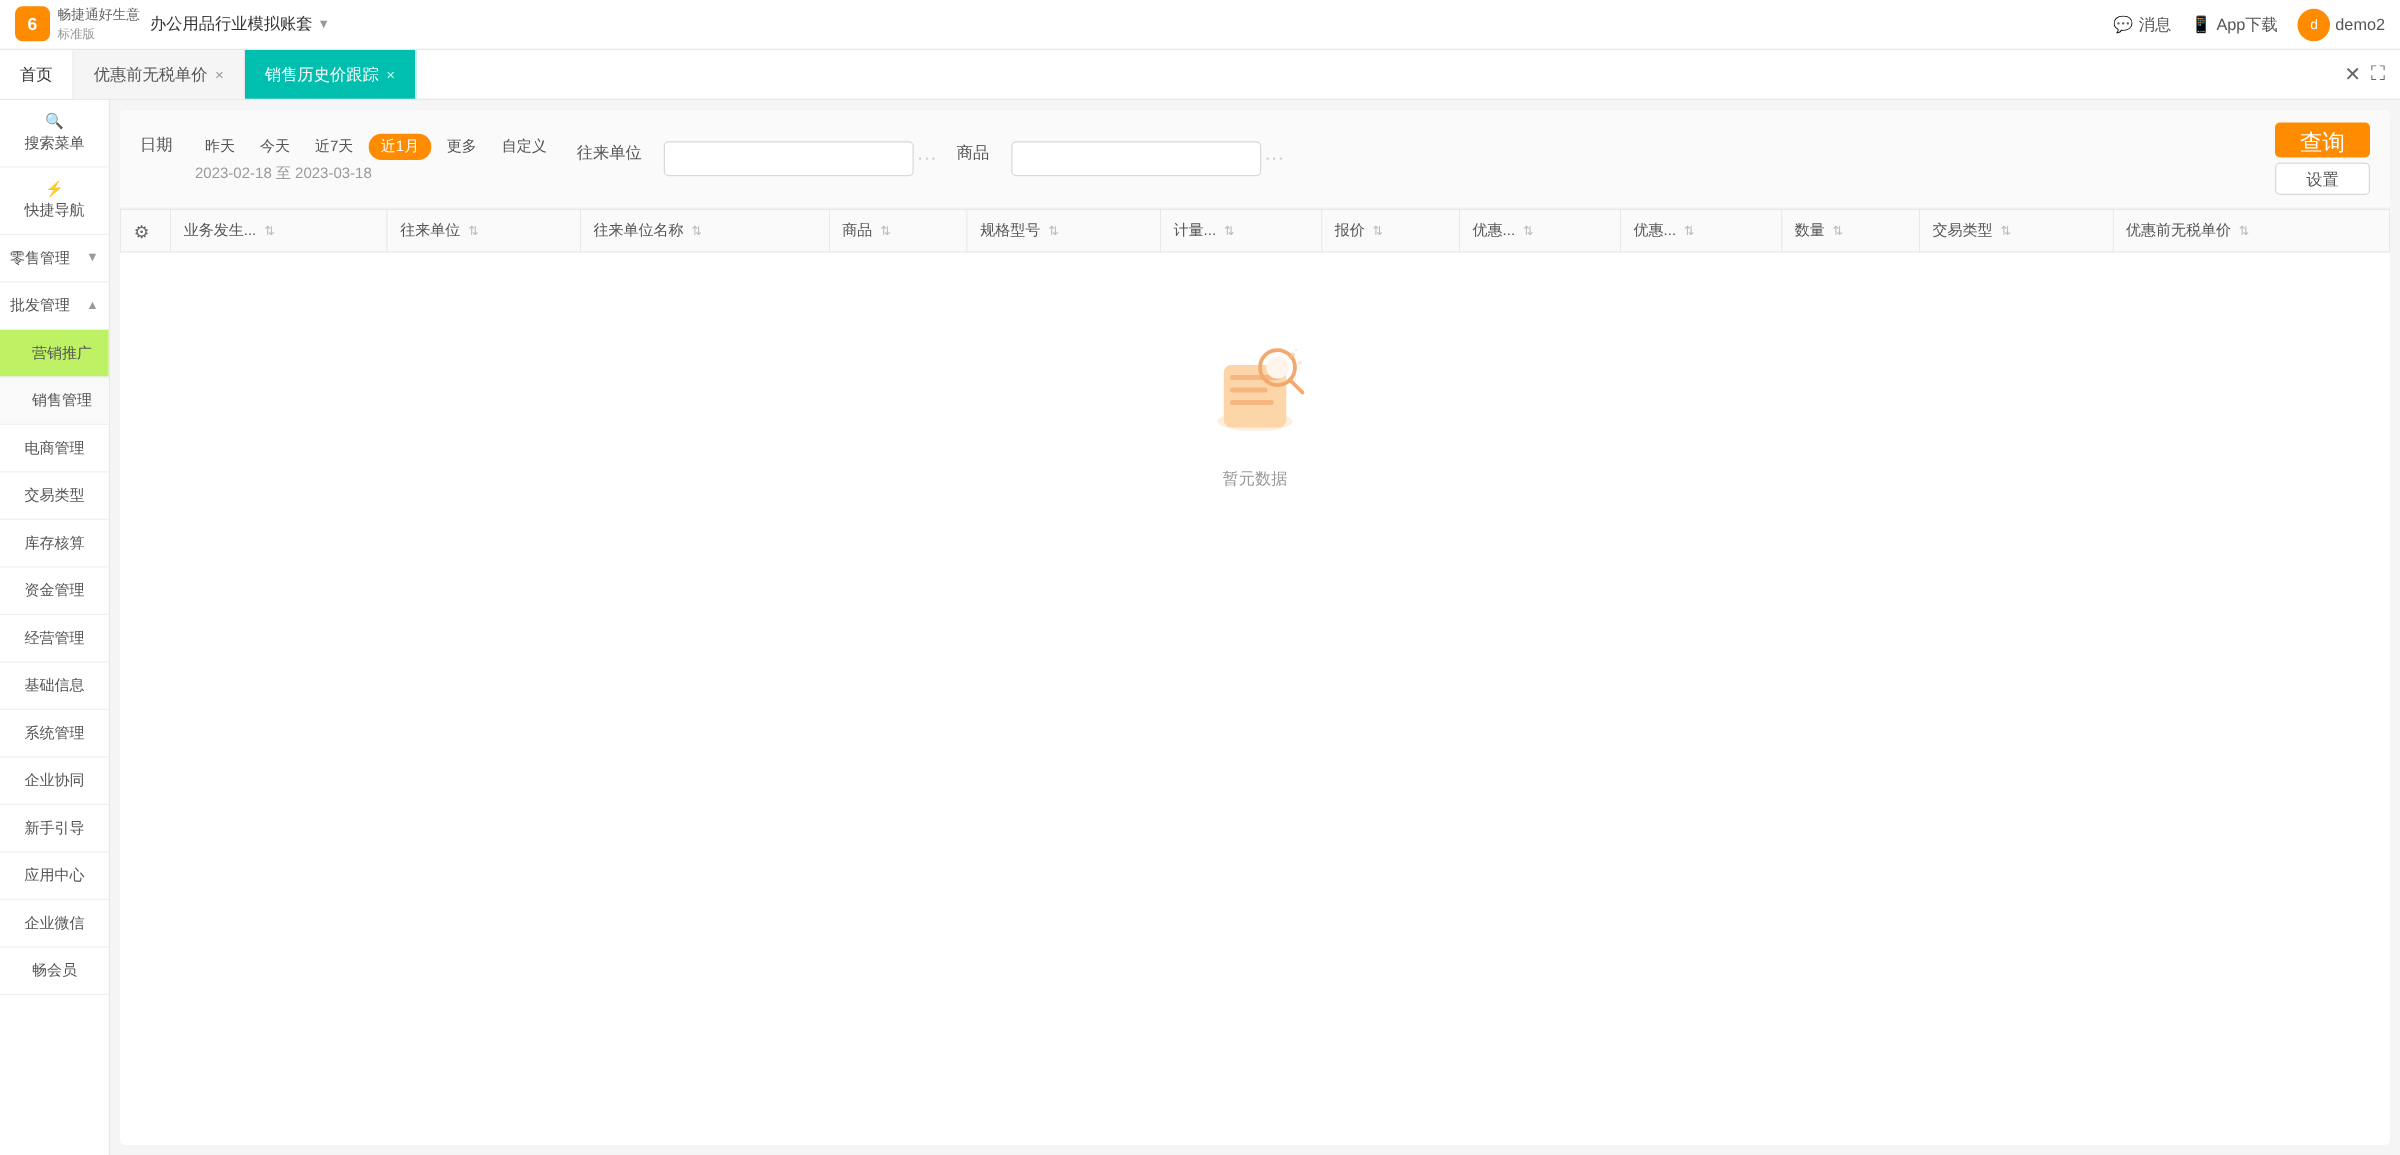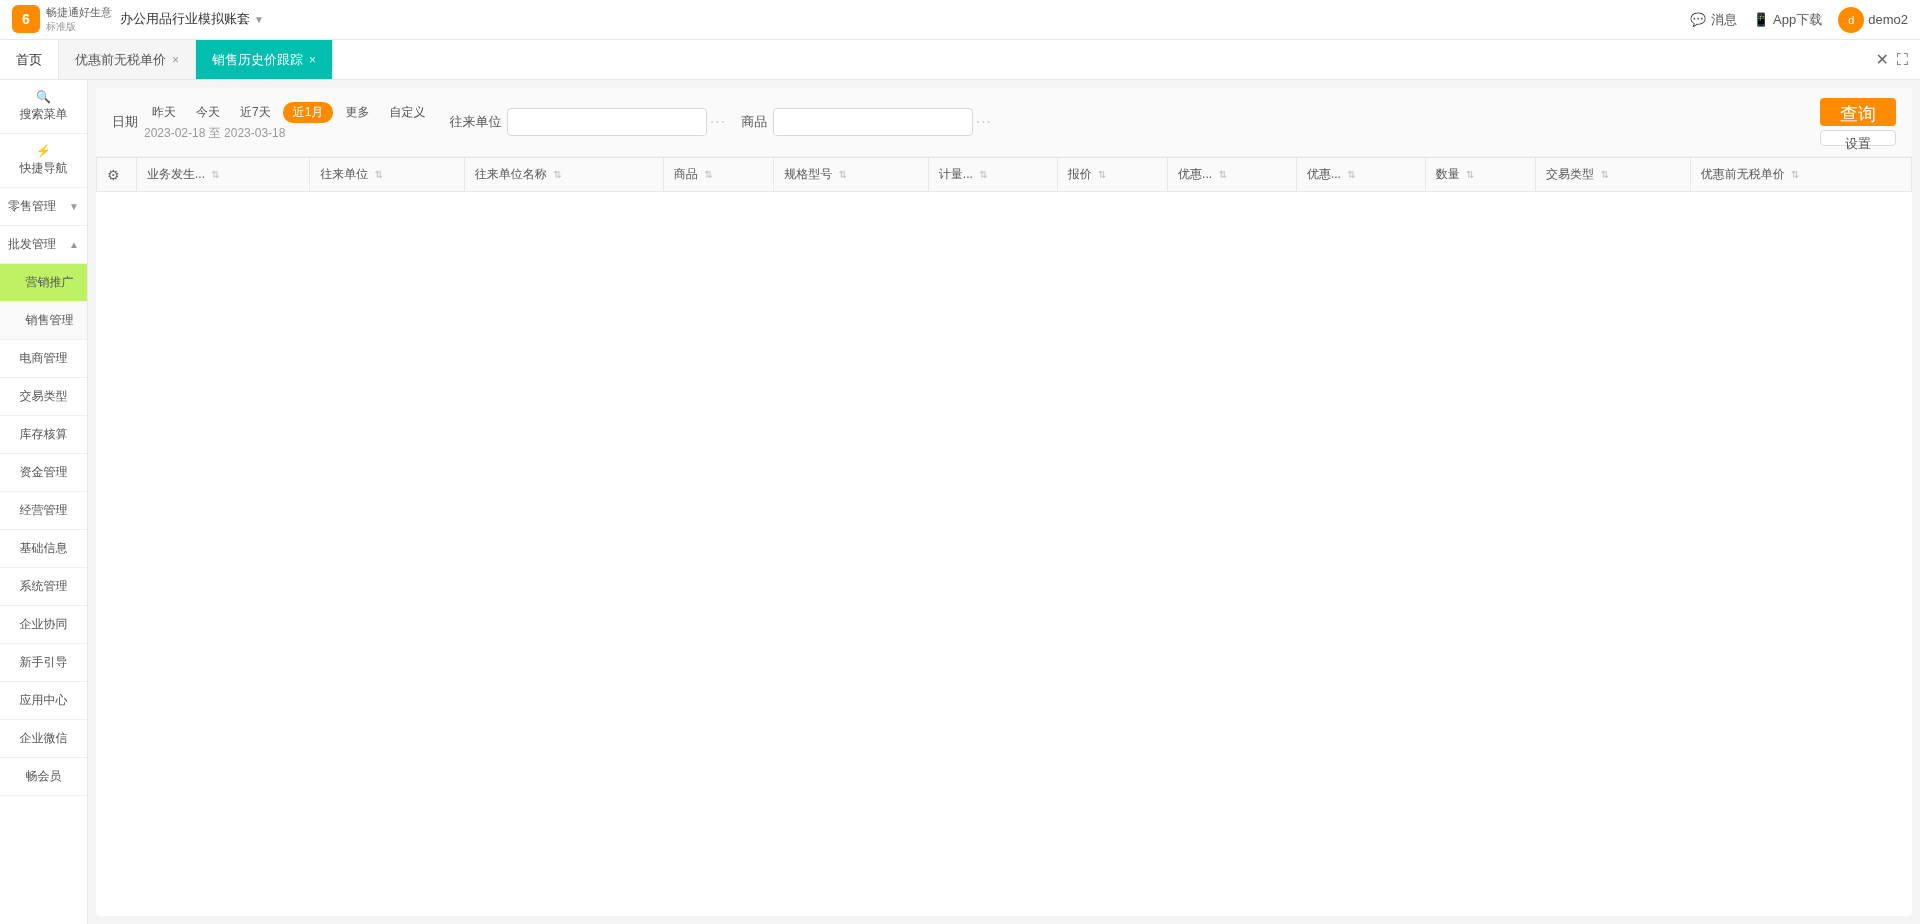--- a/index.html
+++ b/index.html
@@ -121,21 +121,21 @@
       color: white; font-size: 9px;
     }
 
     
     .filter-bar {
       padding: 10px 16px;
       background: #fafafa;
       border-bottom: 1px solid #f0f0f0;
       display: flex; align-items: center; gap: 16px; flex-wrap: wrap;
     }
-    .filter-group { display: flex; align-items: center; gap: 6px; }
+    .filter-group { display: flex; gap: 18px; }
     .filter-label { color: #555; font-size: 13px; }
     .date-shortcuts { display: flex; align-items: center; gap: 4px; }
     .date-btn {
       padding: 2px 8px; font-size: 12px; cursor: pointer;
       border: none; background: transparent; color: #555; border-radius: 3px;
     }
     .date-btn.active { background: #ff8c00; color: white; border-radius: 10px; padding: 2px 10px; }
     .date-range { font-size: 12px; color: #999; margin-top: 2px; }
     .filter-field {
       display: flex; align-items: center; gap: 6px;
@@ -150,21 +150,21 @@
     .query-btn {
       background: #ff8c00; color: white;
       border: none; border-radius: 4px;
       padding: 4px 20px; font-size: 18px; cursor: pointer;
       height: 28px;
     }
     .settings-btn {
       background: #fff; color: #555;
       border: 1px solid #d9d9d9; border-radius: 4px;
       padding: 4px 16px; font-size: 13px; cursor: pointer;
-      height: 16px;
+      height: 26px;
     }
     .btn-group-right { margin-left: auto; display: flex; flex-direction: column; gap: 4px; }
 
     
     .table-area { flex: 1; overflow: auto; }
     .data-table { width: 100%; border-collapse: collapse; }
     .data-table th {
       background: #fafafa;
       border: 1px solid #e8e8e8;
       padding: 8px 10px;
@@ -400,17 +400,38 @@
               <th>
                 <span>优惠前无税单价</span>
                 <span class="sort-icon">⇅</span>
               </th>
             </tr>
           </thead>
           <tbody id="table-body">
           </tbody>
         </table>
 
+        <div class="empty-state">
+          <div class="empty-icon">
+            <svg width="100" height="100" viewBox="0 0 100 100">
+
+              <ellipse cx="50" cy="75" rx="30" ry="8" fill="#fde0c0" opacity="0.5"></ellipse>
+              <rect x="25" y="30" width="50" height="50" rx="6" fill="#fcd5a8"></rect>
+              <rect x="30" y="38" width="40" height="4" rx="2" fill="#f5a86e" opacity="0.7"></rect>
+              <rect x="30" y="48" width="30" height="4" rx="2" fill="#f5a86e" opacity="0.7"></rect>
+              <rect x="30" y="58" width="35" height="4" rx="2" fill="#f5a86e" opacity="0.7"></rect>
+
+              <circle cx="68" cy="32" r="14" fill="none" stroke="#f5a86e" stroke-width="3"></circle>
+              <circle cx="68" cy="32" r="9" fill="#fff5ec"></circle>
+              <line x1="78" y1="42" x2="88" y2="52" stroke="#f5a86e" stroke-width="3" stroke-linecap="round"></line>
+
+              <circle cx="80" cy="22" r="2" fill="#f5c08a" opacity="0.6"></circle>
+              <circle cx="86" cy="28" r="1.5" fill="#f5c08a" opacity="0.4"></circle>
+              <circle cx="83" cy="18" r="1" fill="#f5c08a" opacity="0.3"></circle>
+            </svg>
+          </div>
+          <div class="empty-text">暂元数据</div>
+        </div>
       </div>
 
     </div>
   </div>
 </div>
 
 </body></html>

